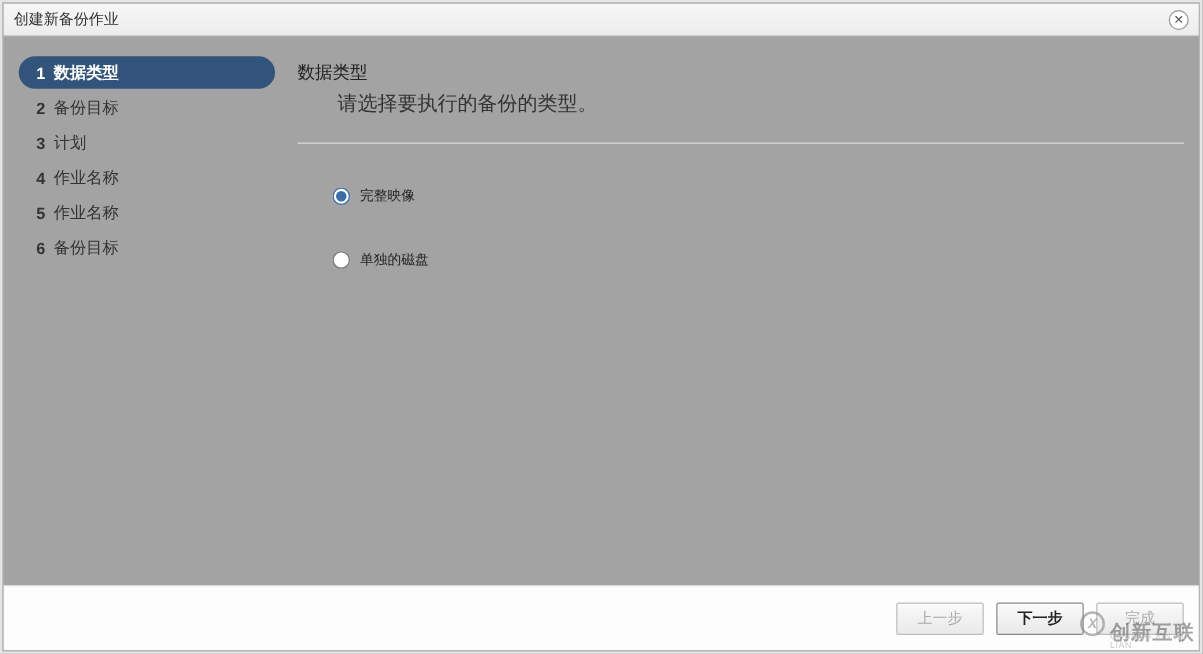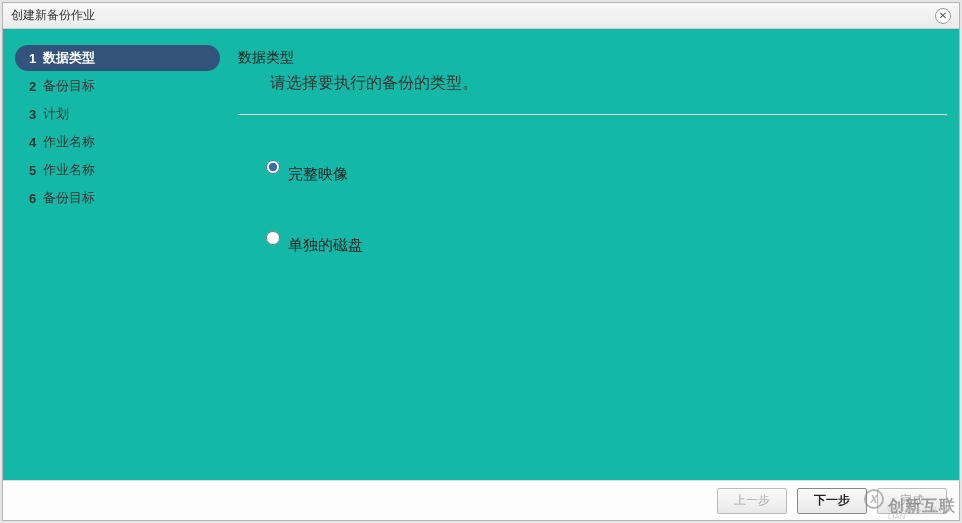--- a/index.html
+++ b/index.html
@@ -9,21 +9,21 @@
       font-family: Arial, "Microsoft YaHei", sans-serif;
     }
     body {
       background: #e5e5e5;
       width: 962px;
       height: 523px;
       overflow: hidden;
       position: relative;
     }
     .dialog-outer {
-      background: #14b8a6;
+      background: #a3a3a3;
       border: 1px solid #b5b5b5;
       margin: 2px;
       height: 519px;
       position: relative;
     }
     .title-bar {
       height: 26px;
       background: linear-gradient(to bottom, #f7f7f7, #ececec);
       border-bottom: 1px solid #ccc;
       padding: 0 8px;
@@ -109,35 +109,34 @@
       align-items: center;
       gap: 8px;
       margin-bottom: 8px;
     }
     .radio-input {
       width: 14px;
       height: 14px;
       accent-color: #3b6ea5;
     }
     .radio-label {
-      font-size: 15px;
+      font-size: 11px;
       color: #222;
-      margin-top: 16px;
     }
     .radio-desc {
       font-size: 13px;
       color: #333;
     }
     .footer-area {
       position: absolute;
       bottom: 0;
       right: 0;
       left: 0;
       border-top: 1px solid #dcdcdc;
-      height: 40px;
+      height: 52px;
       display: flex;
       justify-content: flex-end;
       align-items: center;
       padding-right: 12px;
       gap: 10px;
       background: #fdfdfd;
     }
     .btn {
       min-width: 70px;
       height: 26px;

